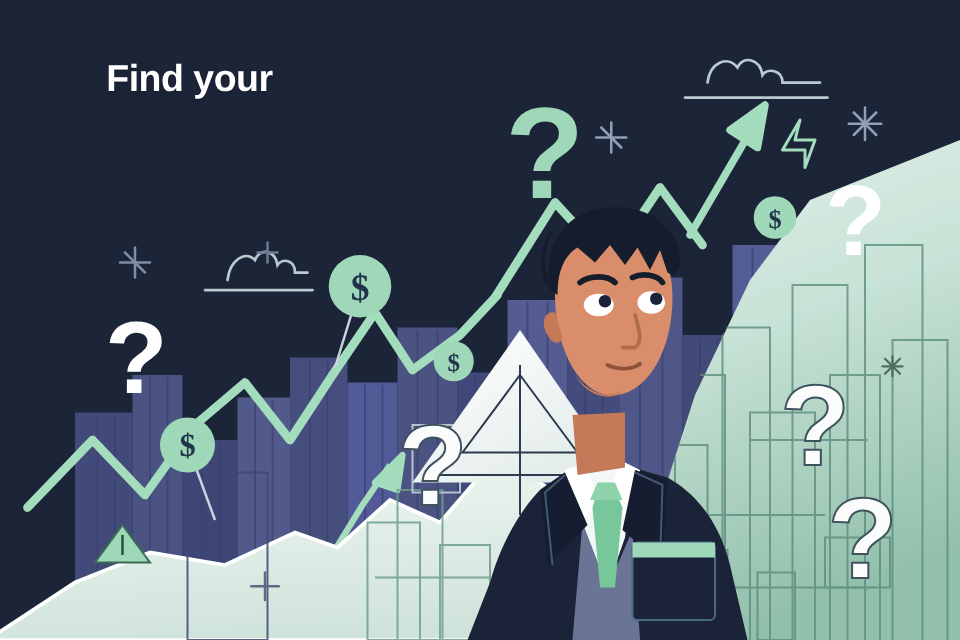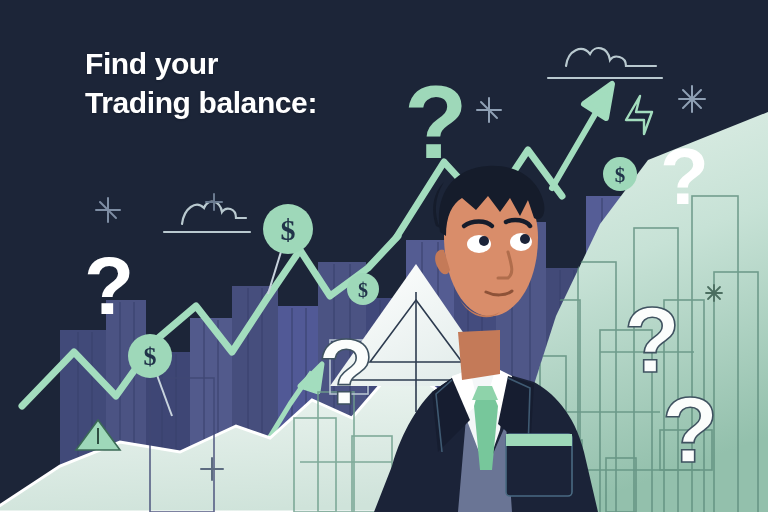--- a/index.html
+++ b/index.html
@@ -303,16 +303,15 @@
 
       <g>
         <path d="M700,512 L768,512 L768,400 L724,470 Z" fill="#97c3af" opacity="0"></path>
       </g>
 
     </g>
   </svg>
 
   <div id="headline">
     <span class="line">Find your</span>
-    <span class="line">Trading balance:</span>
   </div>
 
 </div>
 
 </body></html>

